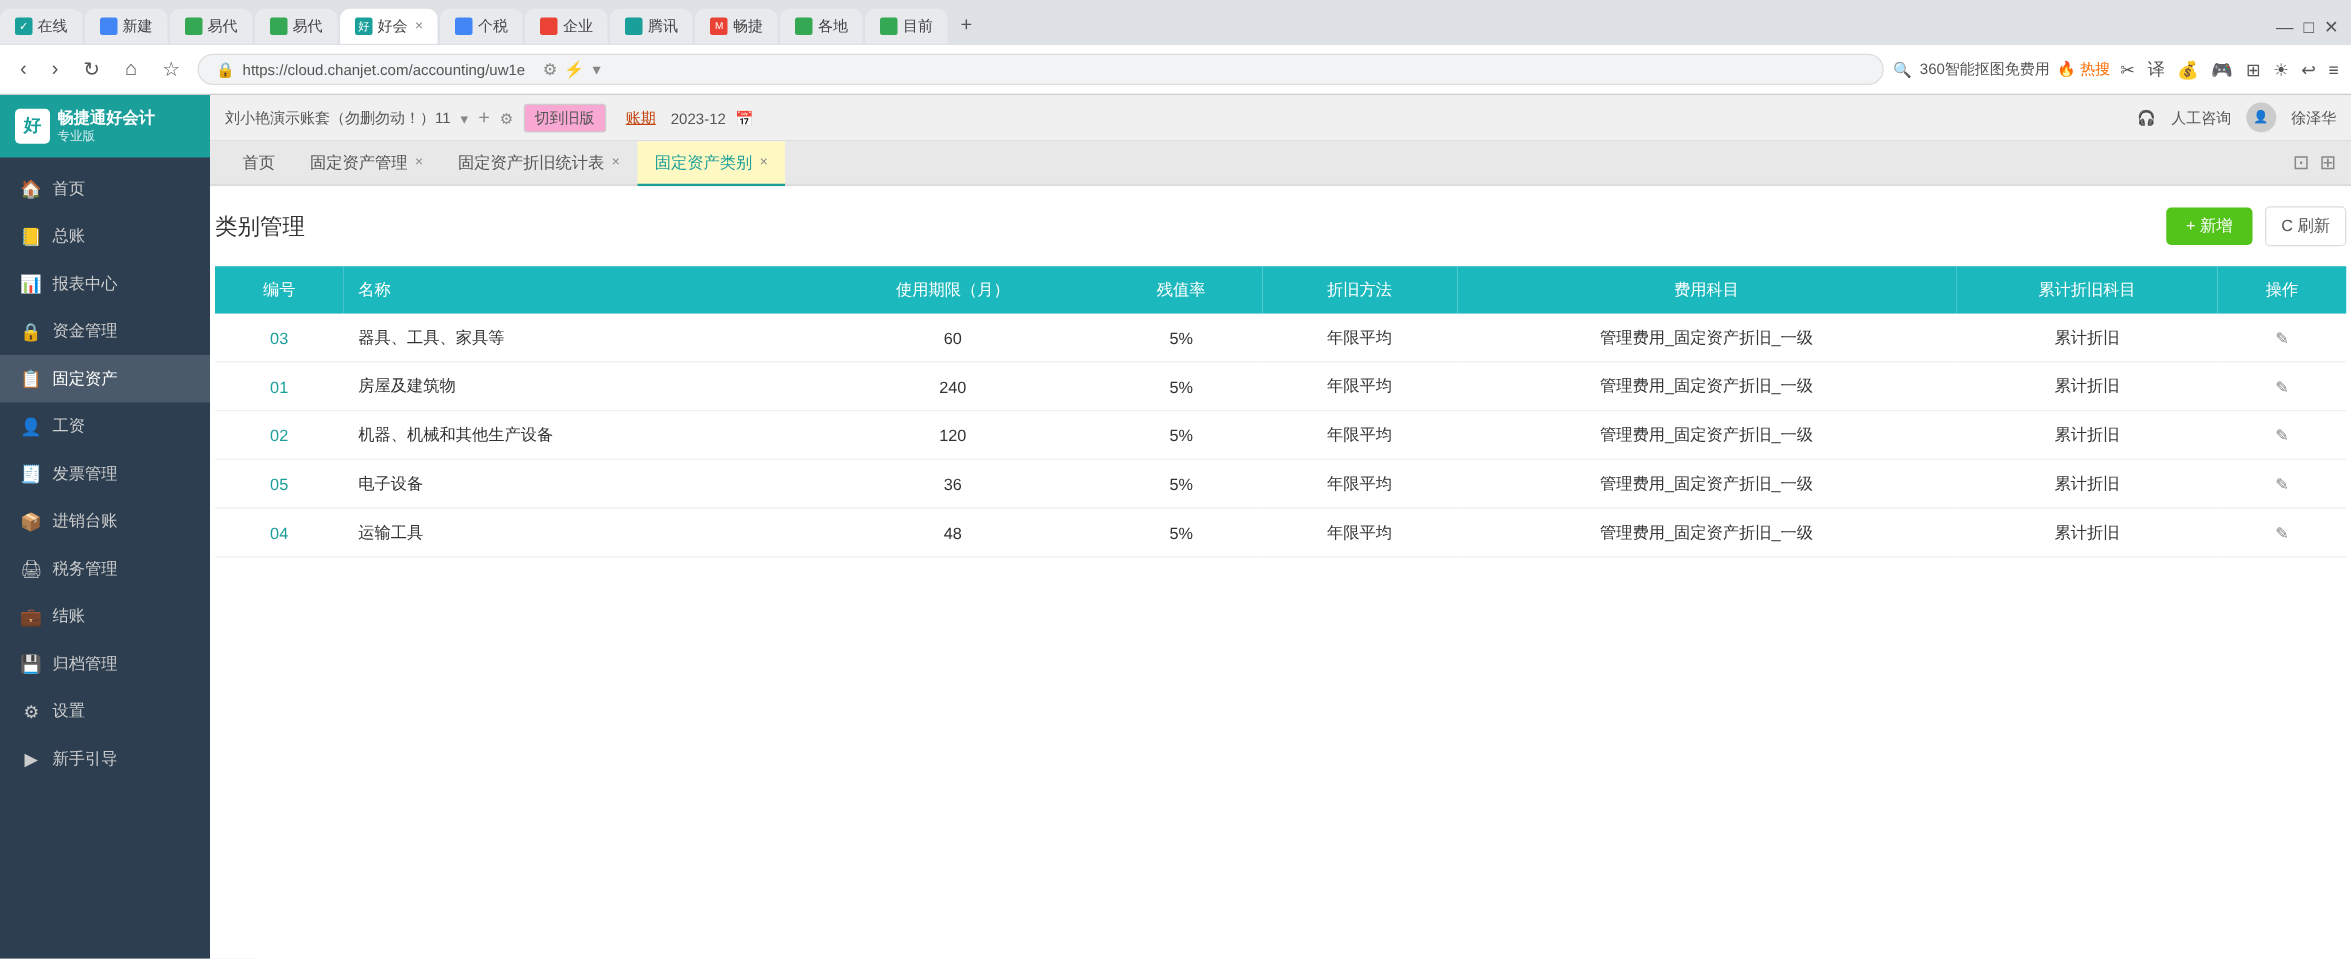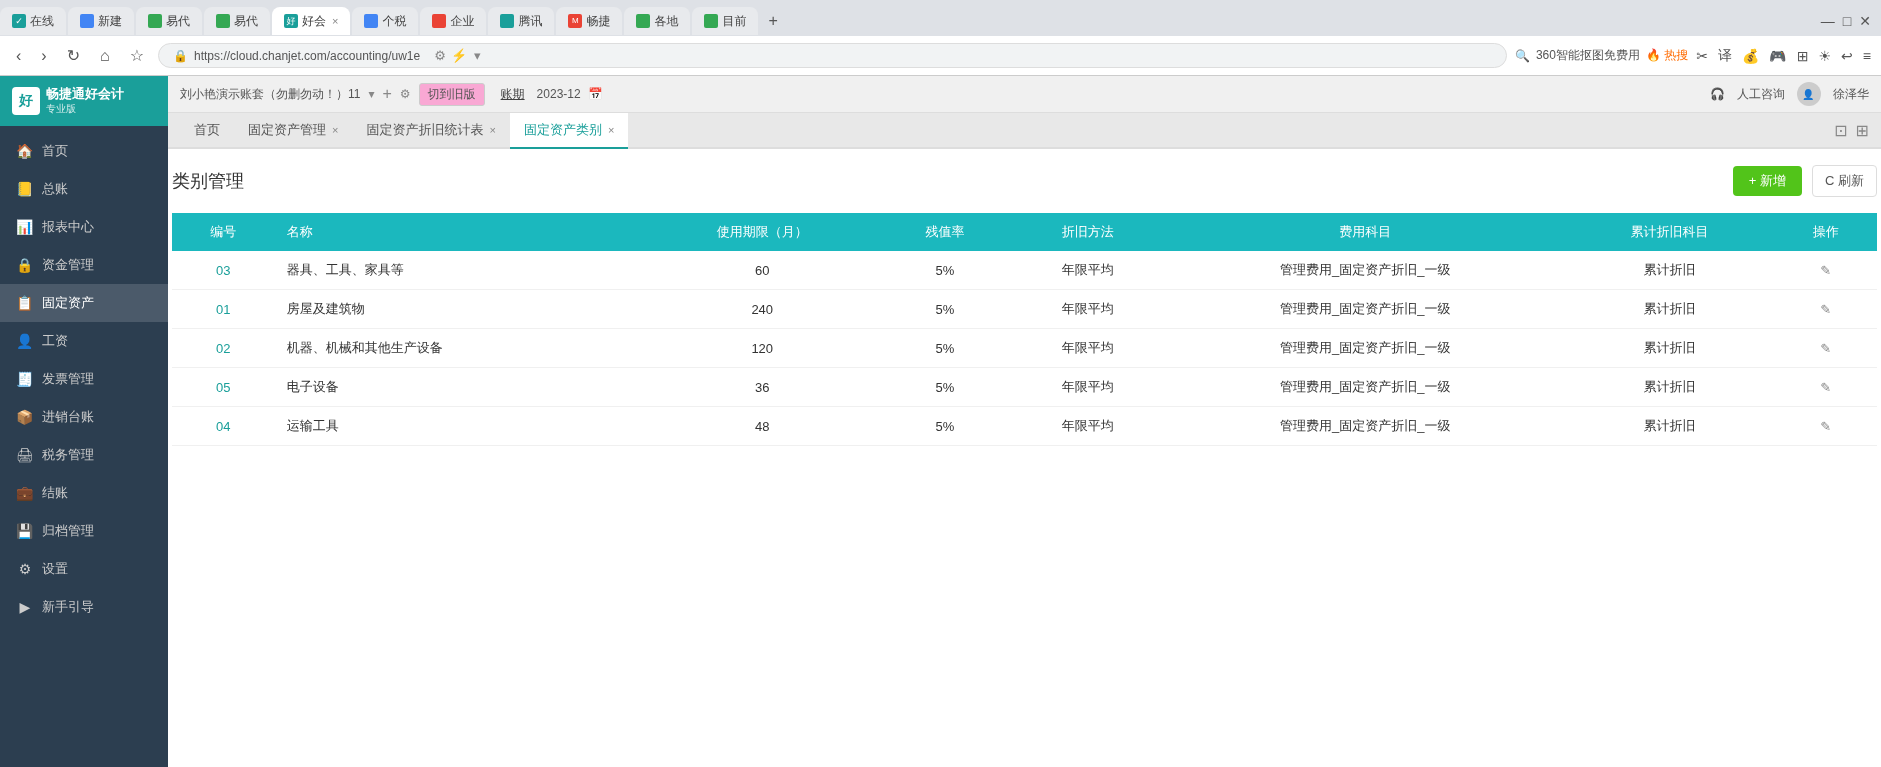--- a/index.html
+++ b/index.html
@@ -29,30 +29,30 @@
     .logo-icon { width: 28px; height: 28px; background: #fff; border-radius: 4px; display: flex; align-items: center; justify-content: center; color: #1a9f9a; font-size: 14px; font-weight: bold; }
     .sidebar-nav { flex: 1; overflow-y: auto; padding: 6px 0; }
     .sidebar-item { display: flex; align-items: center; padding: 10px 16px; color: #ccc; cursor: pointer; gap: 8px; font-size: 13px; }
     .sidebar-item.active { color: #fff; background: rgba(255,255,255,0.1); }
     .sidebar-item .s-icon { width: 18px; height: 18px; display: flex; align-items: center; justify-content: center; font-size: 14px; }
 
     
     .main-content { flex: 1; background: #f0f0f0; display: flex; flex-direction: column; overflow: hidden; }
 
     
-    .top-bar { background: #f0f0f0; padding: 6px 12px; display: flex; align-items: center; justify-content: space-between; border-bottom: 1px solid #ddd; font-size: 12px; }
+    .top-bar { background: #f0f0f0; padding: 6px 12px; display: flex; align-items: flex-end; justify-content: space-between; border-bottom: 1px solid #ddd; font-size: 12px; }
     .top-bar-left { display: flex; align-items: center; gap: 8px; }
     .switch-btn { background: #f9a8d4; border: 1px solid #ccc; border-radius: 3px; padding: 2px 8px; font-size: 12px; color: #555; cursor: pointer; }
     .top-bar-right { display: flex; align-items: center; gap: 12px; color: #555; font-size: 12px; }
     .user-avatar { width: 24px; height: 24px; border-radius: 50%; background: #ccc; display: flex; align-items: center; justify-content: center; font-size: 10px; }
 
     
     .page-tabs { display: flex; align-items: center; background: #e8e8e8; border-bottom: 2px solid #ddd; padding: 0 12px; }
     .page-tab { padding: 8px 14px; font-size: 13px; color: #555; cursor: pointer; display: flex; align-items: center; gap: 6px; border-bottom: 2px solid transparent; margin-bottom: -2px; }
-    .page-tab.active { color: #1a9f9a; border-bottom: 2px solid #1a9f9a; background: #ffffff; }
+    .page-tab.active { color: #1a9f9a; border-bottom: 2px solid #1a9f9a; background: #fef9c3; }
     .page-tab-close { font-size: 11px; color: #888; cursor: pointer; }
 
     
     .content-area { flex: 1; background: #fff; padding: 16px 4px; overflow-y: auto; }
     .page-header { display: flex; align-items: center; justify-content: space-between; margin-bottom: 16px; }
     .page-title { font-size: 18px; color: #333; font-weight: 500; }
     .header-actions { display: flex; align-items: center; gap: 10px; }
     .btn-add { background: #52c41a; color: #fff; border: none; border-radius: 4px; padding: 6px 16px; font-size: 13px; cursor: pointer; display: flex; align-items: center; gap: 4px; }
     .btn-refresh { background: #fff; color: #555; border: 1px solid #ddd; border-radius: 4px; padding: 6px 12px; font-size: 13px; cursor: pointer; display: flex; align-items: center; gap: 4px; }
 
@@ -222,21 +222,21 @@
 
   <div class="main-content">
 
     <div class="top-bar">
       <div class="top-bar-left">
         <span style="color:#555;font-size:12px;">刘小艳演示账套（勿删勿动！）11</span>
         <span style="cursor:pointer;color:#888;">▾</span>
         <span style="cursor:pointer;color:#888;font-size:16px;">+</span>
         <span style="cursor:pointer;color:#888;">⚙</span>
         <button class="switch-btn">切到旧版</button>
-        <span style="color:#404040;margin-left:8px;text-decoration:underline;">账期</span>
+        <span style="color:#c2410c;margin-left:8px;text-decoration:underline;">账期</span>
         <span style="color:#555;margin-left:4px;">2023-12</span>
         <span style="cursor:pointer;color:#1a9f9a;">📅</span>
       </div>
       <div class="top-bar-right">
         <span>🎧</span>
         <span style="cursor:pointer;">人工咨询</span>
         <div class="user-avatar">👤</div>
         <span>徐泽华</span>
       </div>
     </div>

